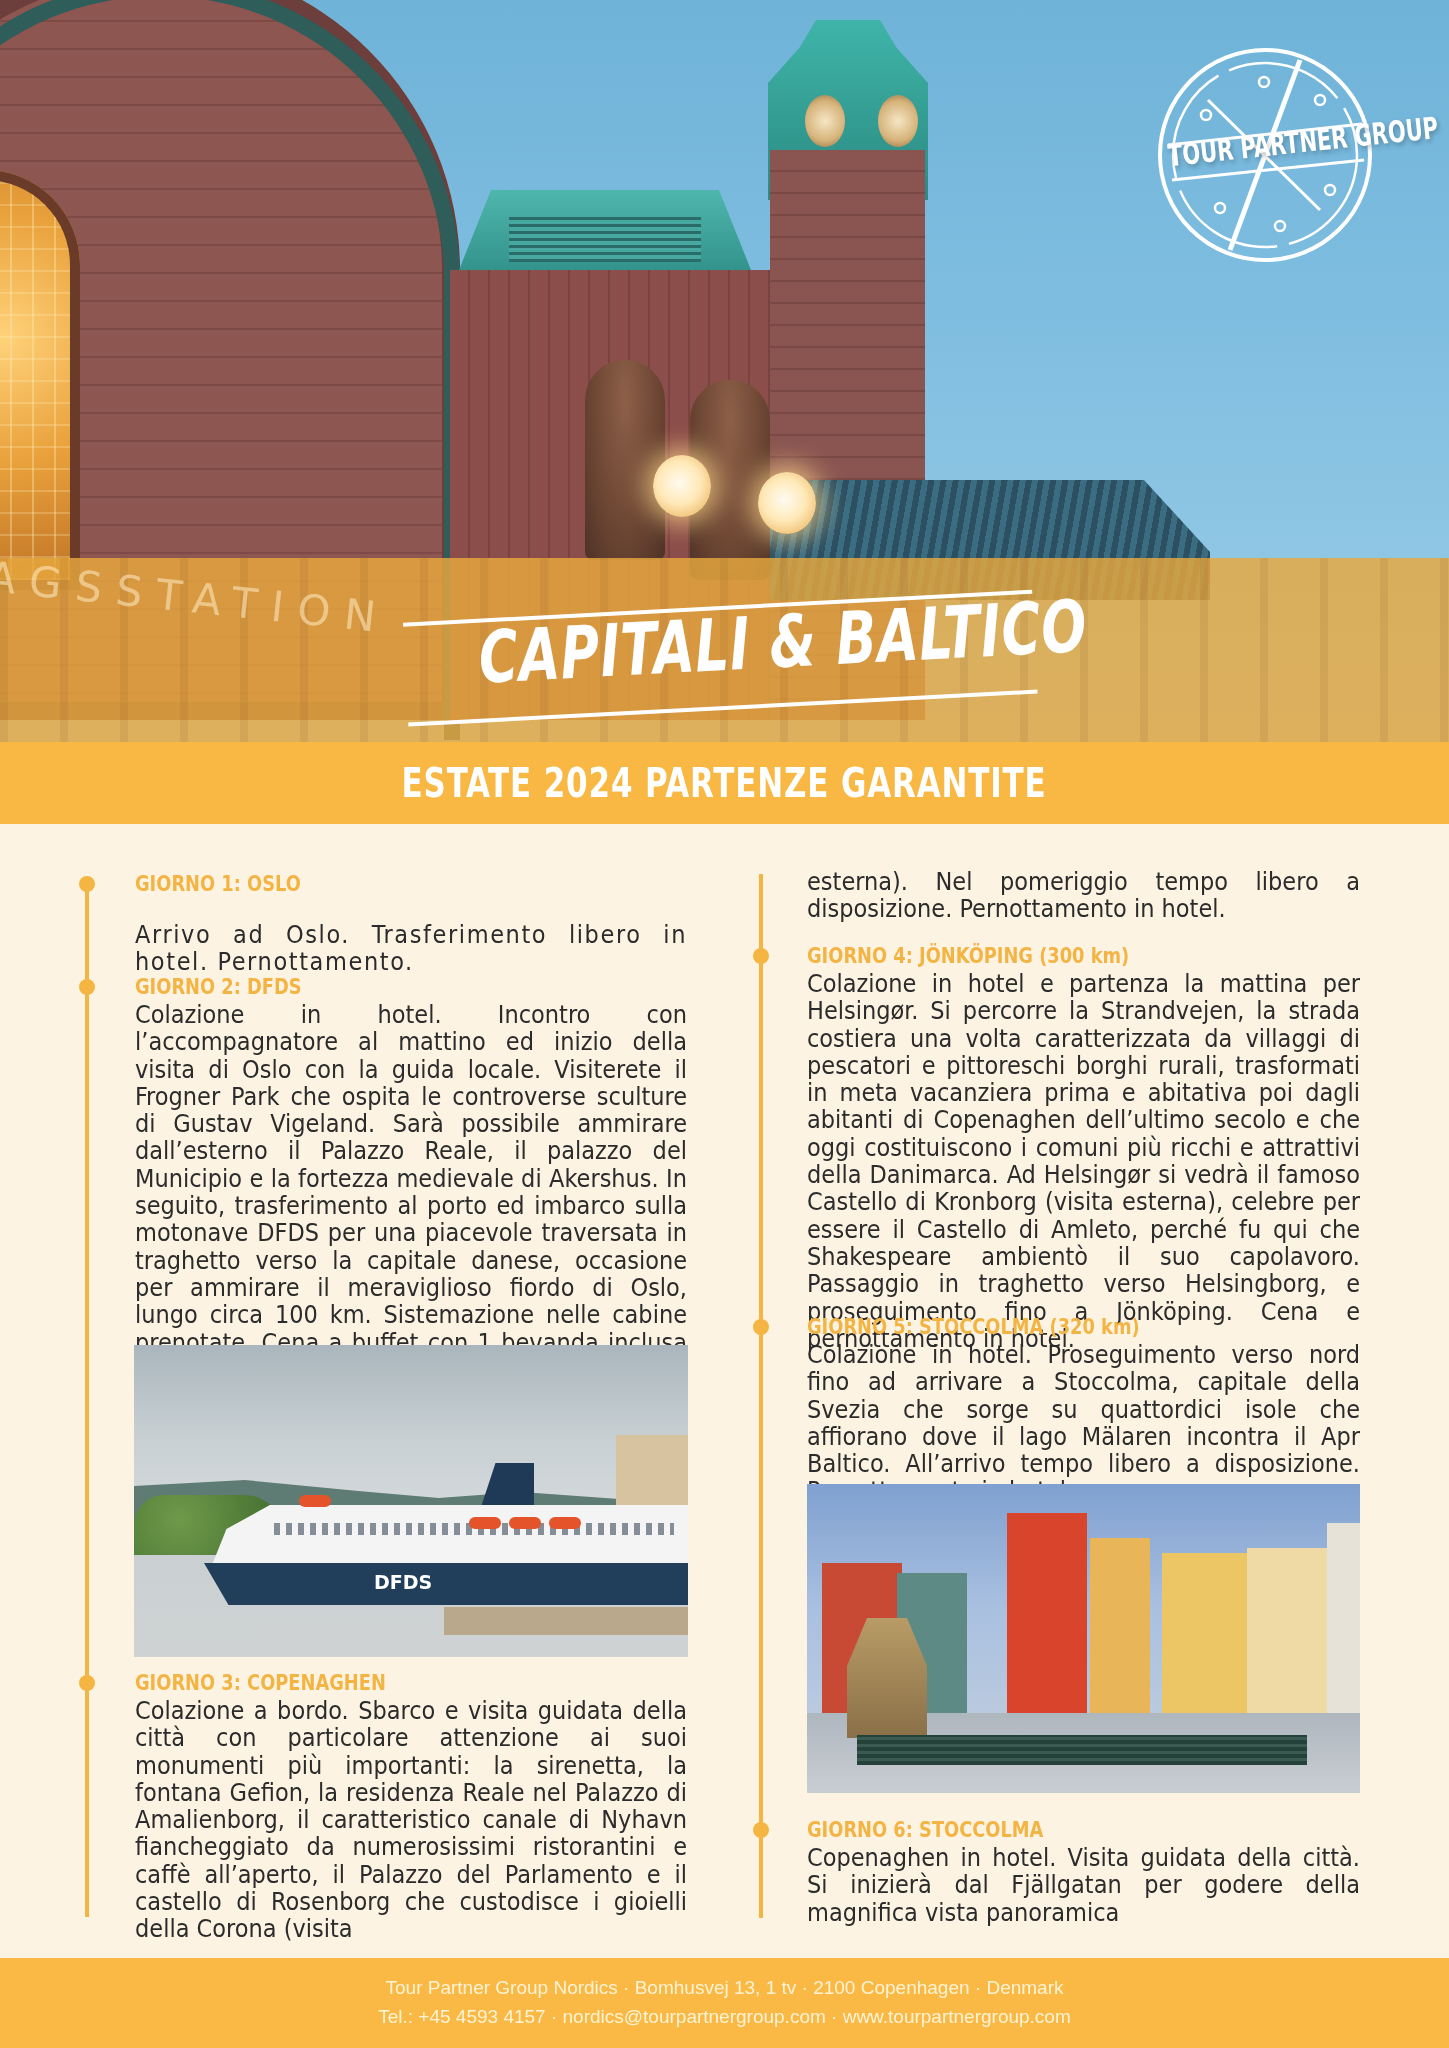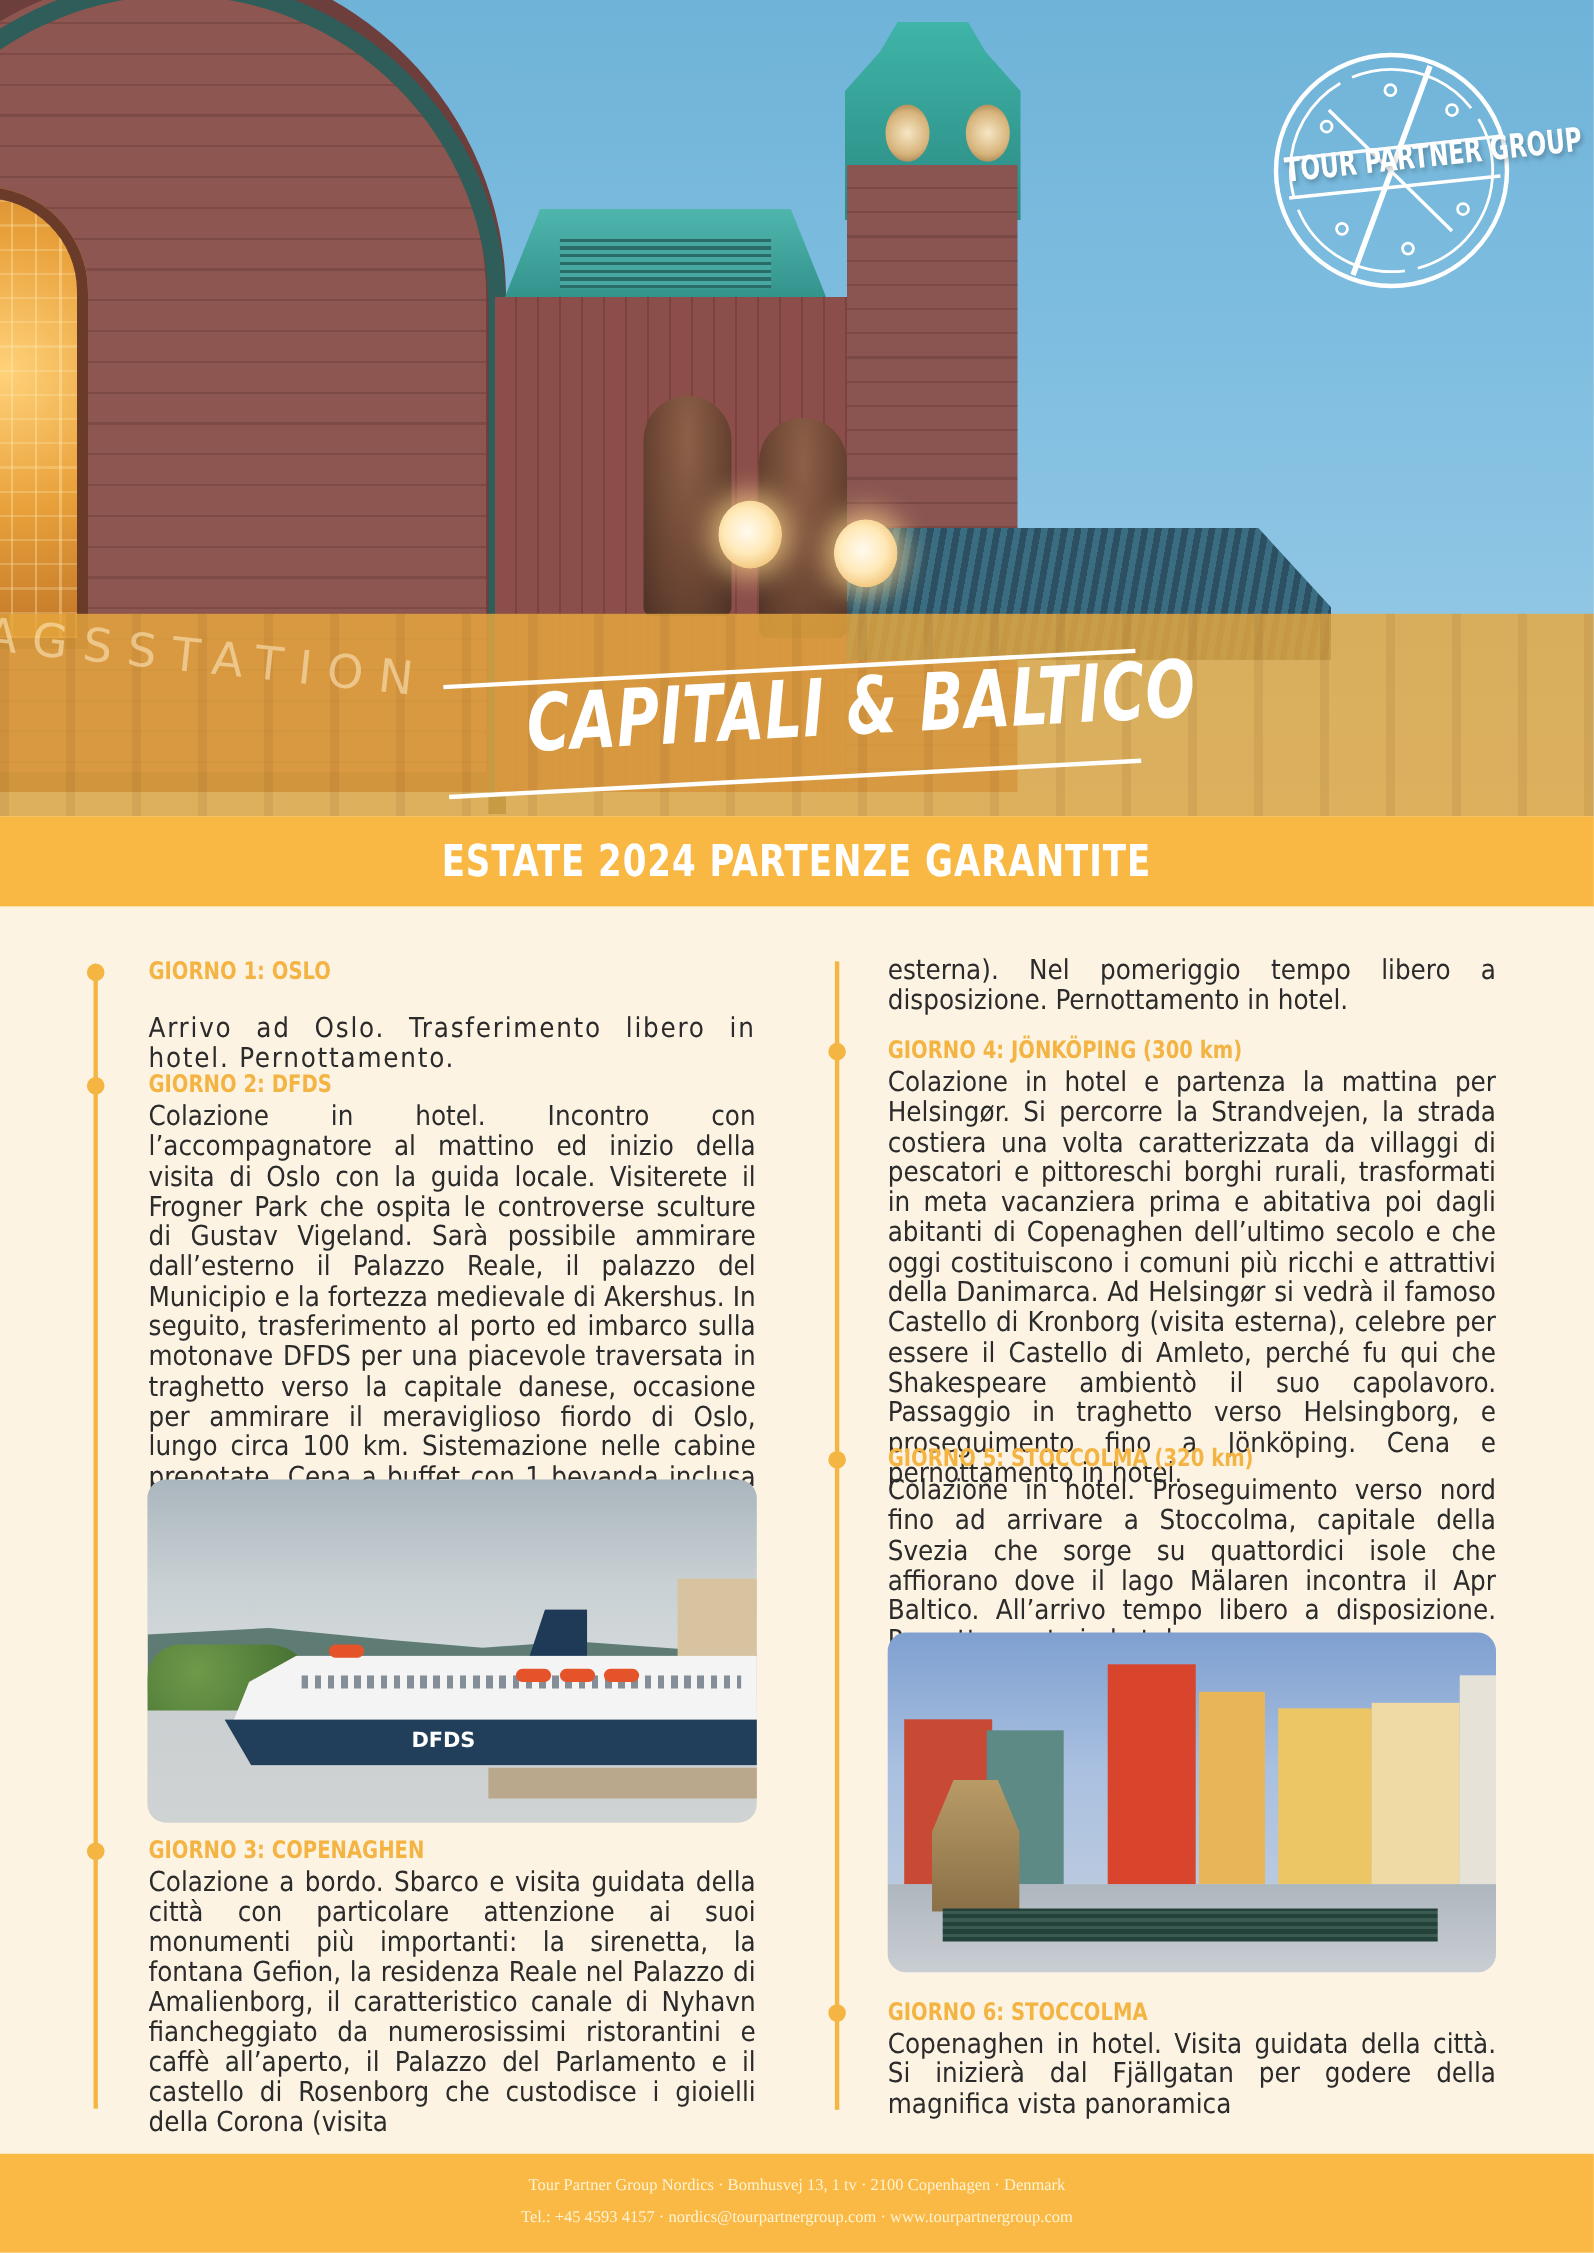--- a/index.html
+++ b/index.html
@@ -26,39 +26,39 @@
   .title-text{position:absolute;left:20px;top:15px;width:600px;text-align:center;font-family:"DejaVu Sans Condensed","DejaVu Sans",sans-serif;font-weight:bold;font-style:italic;font-size:72px;color:#fff;letter-spacing:1px;transform:scaleX(.82);transform-origin:center;white-space:nowrap;}
   .logo{position:absolute;left:1150px;top:40px;width:230px;height:230px;}
   .logo-text{position:absolute;left:-10px;top:88px;width:250px;text-align:center;font-family:"DejaVu Sans Condensed","DejaVu Sans",sans-serif;font-weight:bold;font-size:30px;color:#fff;transform:rotate(-6deg) scaleX(.78);white-space:nowrap;text-shadow:2px 3px 6px rgba(0,0,0,.25);}
   .subband{position:absolute;left:0;top:742px;width:1449px;height:82px;background:#f8b843;display:flex;align-items:center;justify-content:center;}
   .subband-text{font-family:"DejaVu Sans Condensed","DejaVu Sans",sans-serif;font-weight:bold;font-size:40px;color:#fff;letter-spacing:1px;transform:scaleX(.86);white-space:nowrap;}
   .timeline-line{position:absolute;width:4px;background:#f5b542;}
   .dot{position:absolute;width:16px;height:16px;border-radius:50%;background:#f5b542;}
   .day{position:absolute;}
   .day-title{font-family:"DejaVu Sans Condensed","DejaVu Sans",sans-serif;font-weight:bold;font-size:22px;color:#f3b443;line-height:28px;margin:0;transform:scaleX(.9);transform-origin:left;white-space:nowrap;}
   .day-text{font-family:"DejaVu Sans Condensed","DejaVu Sans",sans-serif;font-size:25px;line-height:27.3px;color:#2b2b2b;text-align:justify;margin:0;}
-  .photo{position:absolute;overflow:hidden;border-radius:17px;}
+  .photo{position:absolute;overflow:hidden;}
   .ferry-photo{left:134px;top:1345px;width:554px;height:312px;background:linear-gradient(180deg,#aab6bd 0%,#c8d0d3 30%,#d5dadc 55%,#c9ced0 58%,#cfd3d4 100%);}
   .hills{position:absolute;left:0;top:135px;width:100%;height:60px;background:#5e7b74;clip-path:polygon(0 10%,20% 0,40% 18%,55% 30%,70% 20%,100% 40%,100% 100%,0 100%);}
   .trees{position:absolute;left:0;top:150px;width:150px;height:60px;background:radial-gradient(circle at 30% 40%,#6f9a4a,#3f6a2e);border-radius:30px 40px 0 0;}
   .ship-hull{position:absolute;left:70px;top:218px;width:490px;height:42px;background:#213e5a;clip-path:polygon(0 0,100% 0,100% 100%,5% 100%);}
   .ship-body{position:absolute;left:78px;top:160px;width:482px;height:60px;background:#f4f4f4;clip-path:polygon(3% 40%,12% 0,100% 0,100% 100%,0 100%);}
   .ship-windows{position:absolute;left:140px;top:178px;width:400px;height:30px;background:repeating-linear-gradient(90deg,#3a4a5a 0 6px,transparent 6px 12px);opacity:.6;clip-path:inset(0 0 60% 0);}
   .funnel{position:absolute;left:345px;top:118px;width:55px;height:50px;background:#1f3a57;clip-path:polygon(30% 0,100% 0,100% 100%,0 100%);}
   .lifeboat{position:absolute;top:172px;width:32px;height:12px;border-radius:6px;background:#e5532b;}
   .ship-logo{position:absolute;left:240px;top:226px;font-family:"DejaVu Sans",sans-serif;font-weight:bold;font-size:19px;color:#fff;}
   .silo{position:absolute;left:482px;top:90px;width:72px;height:110px;background:#d7c3a0;}
   .quay{position:absolute;left:310px;top:262px;width:250px;height:28px;background:#b9a88c;}
   .stock-photo{left:807px;top:1484px;width:553px;height:309px;background:linear-gradient(180deg,#7fa0d0 0%,#a9c0e0 40%,#c6d1de 100%);}
   .house{position:absolute;bottom:80px;}
   .square{position:absolute;left:0;bottom:0;width:100%;height:80px;background:linear-gradient(180deg,#aeb6be,#c9ced3);}
   .benches{position:absolute;left:50px;bottom:28px;width:450px;height:30px;background:repeating-linear-gradient(0deg,#24413a 0 4px,#3a5a52 4px 7px);}
   .fountain{position:absolute;left:40px;bottom:55px;width:80px;height:120px;background:linear-gradient(180deg,#b89b66,#8a7048);clip-path:polygon(25% 0,75% 0,100% 40%,100% 100%,0 100%,0 40%);}
   .footer{position:absolute;left:0;top:1958px;width:1449px;height:90px;background:#f9b944;text-align:center;}
-  .footer-line{font-family:Liberation Serif, serif;font-size:15px;color:#fff3d6;line-height:29px;white-space:nowrap;}
+  .footer-line{font-family:Liberation Sans, sans-serif;font-size:19px;color:#fff3d6;line-height:29px;white-space:nowrap;}
   .footer-line:first-child{margin-top:15px;}
 </style>
 </head>
 <body>
 
 <div class="hero">
   <div class="arch"></div>
   <div class="arch-trim"></div>
   <div class="window"></div>
   <div class="wing-roof"></div>

